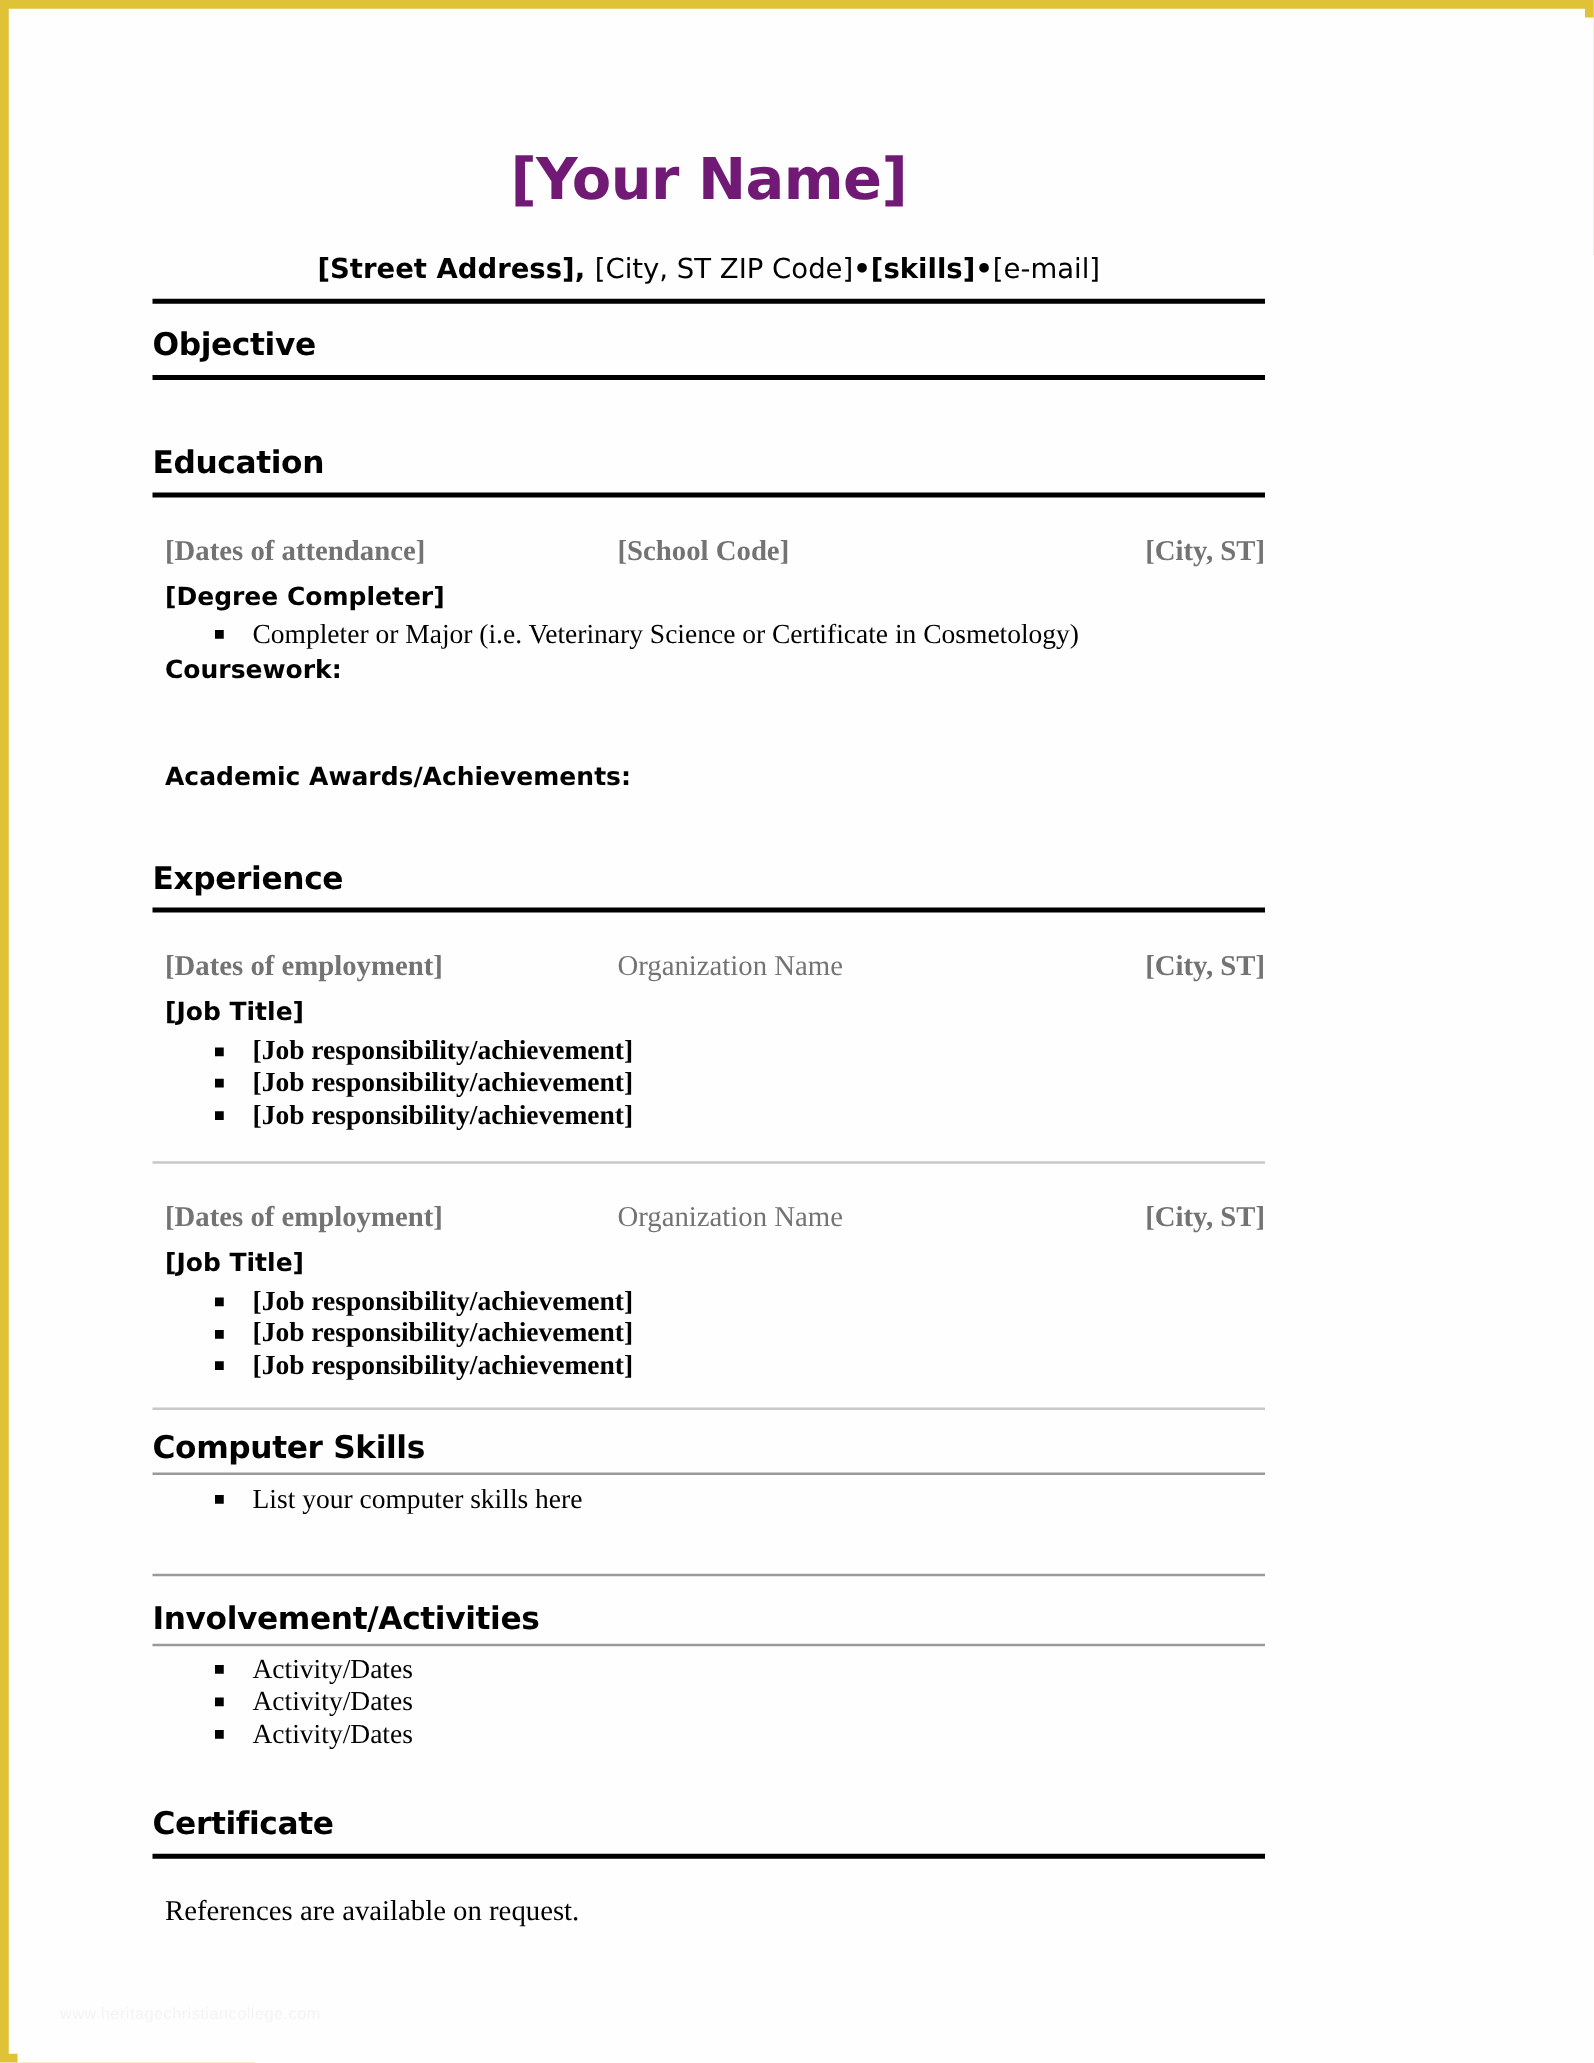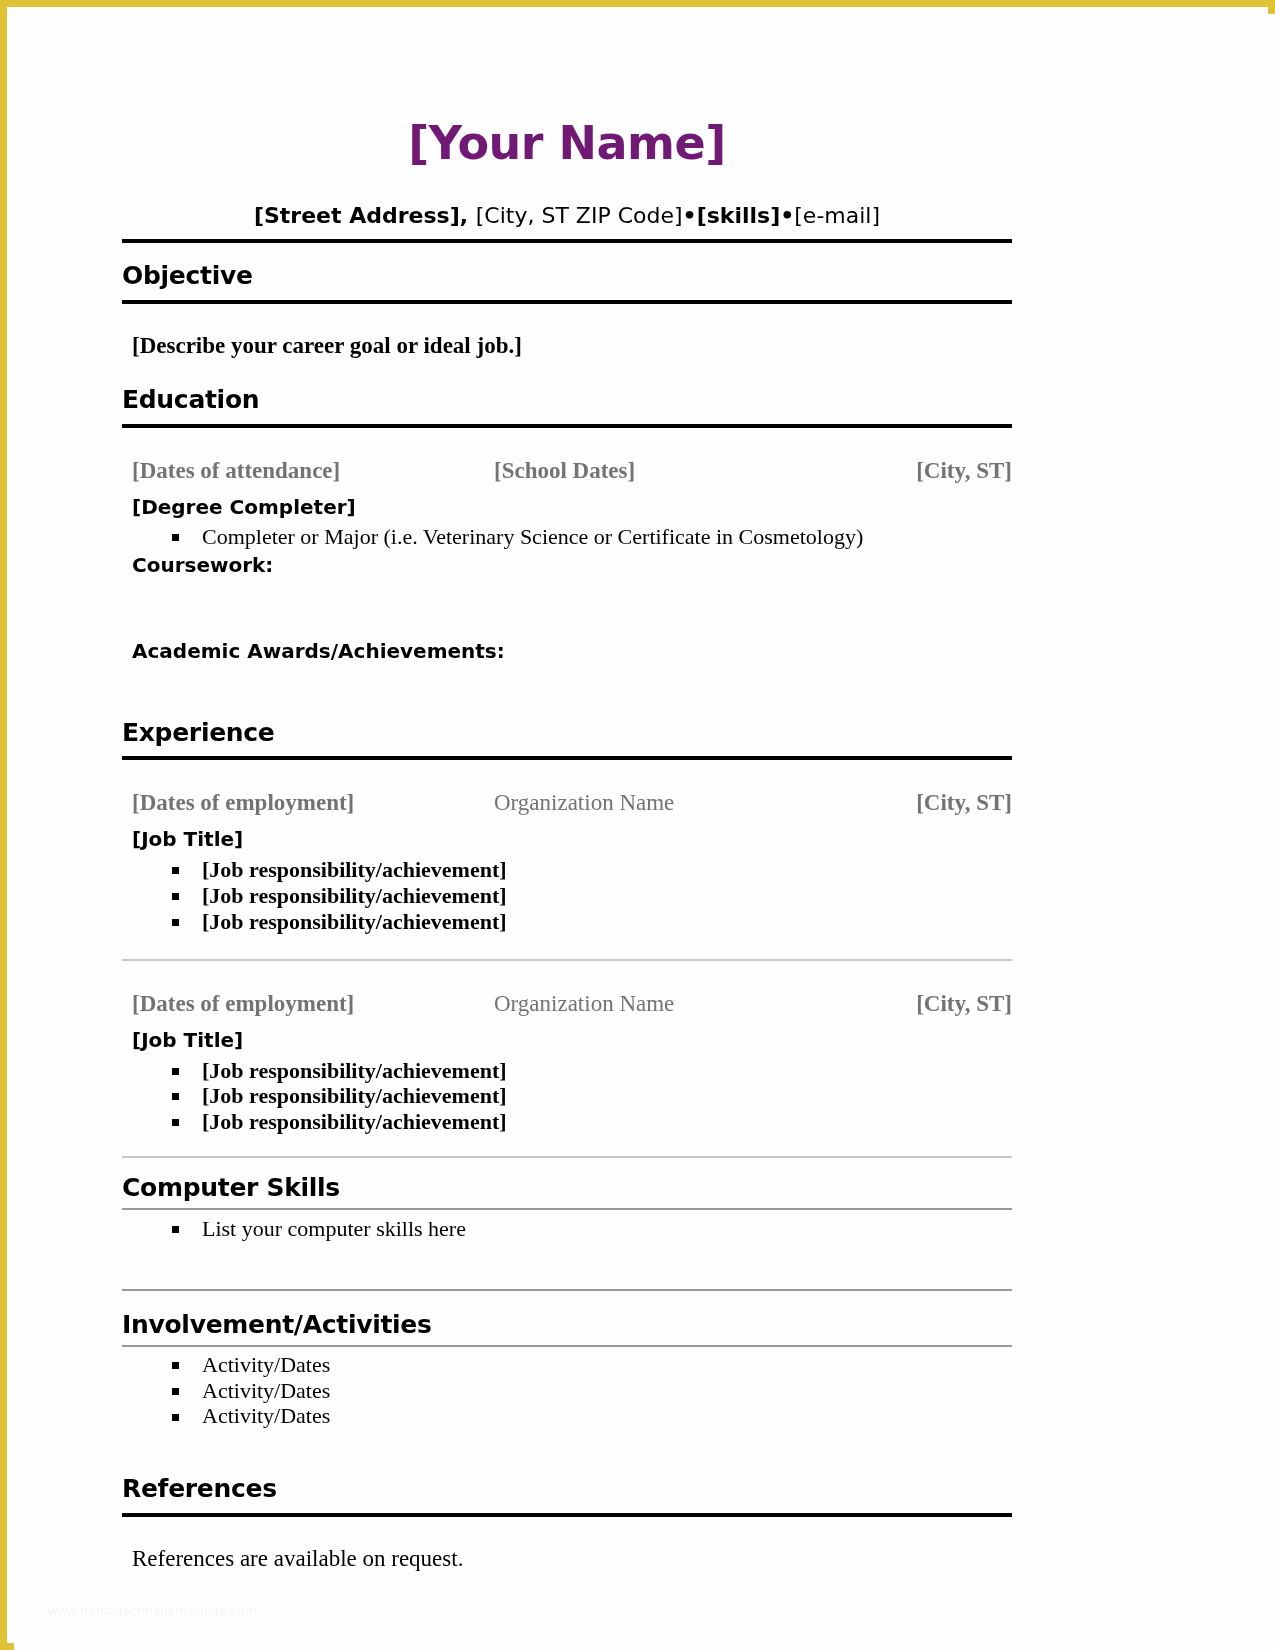--- a/index.html
+++ b/index.html
@@ -184,31 +184,30 @@
 
       <div style="height:11px"></div>
       <div class="rule-thick"></div>
 
       <div style="height:19px"></div>
       <div class="section-head">Objective</div>
       <div style="height:9px"></div>
       <div class="rule-thick"></div>
 
       <div style="height:27px"></div>
-      <div class="body-text bold">[Describe your career goal or ideal job.]</div>
 
       <div style="height:25px"></div>
       <div class="section-head">Education</div>
       <div style="height:9px"></div>
       <div class="rule-thick"></div>
 
       <div style="height:30px"></div>
       <div class="entry-row">
         <span class="col-left">[Dates of attendance]</span>
-        <span class="col-mid bold">[School Dates]</span>
+        <span class="col-mid bold">[School Code]</span>
         <span class="col-right">[City, ST]</span>
       </div>
 
       <div style="height:7px"></div>
       <div class="sub-label">[Degree Completer]</div>
 
       <div style="height:5px"></div>
       <ul class="bullets">
         <li><span class="sq"></span><span>Completer or Major (i.e. Veterinary Science or Certificate in Cosmetology)</span></li>
       </ul>
@@ -283,21 +282,21 @@
       <div class="rule-thin"></div>
 
       <div style="height:5px"></div>
       <ul class="bullets">
         <li><span class="sq"></span><span>Activity/Dates</span></li>
         <li><span class="sq"></span><span>Activity/Dates</span></li>
         <li><span class="sq"></span><span>Activity/Dates</span></li>
       </ul>
 
       <div style="height:46px"></div>
-      <div class="section-head">References</div>
+      <div class="section-head">Certificate</div>
       <div style="height:9px"></div>
       <div class="rule-thick"></div>
 
       <div style="height:27px"></div>
       <div class="body-text">References are available on request.</div>
 
     </div>
 
     <div class="watermark">www.heritagechristiancollege.com</div>
 

